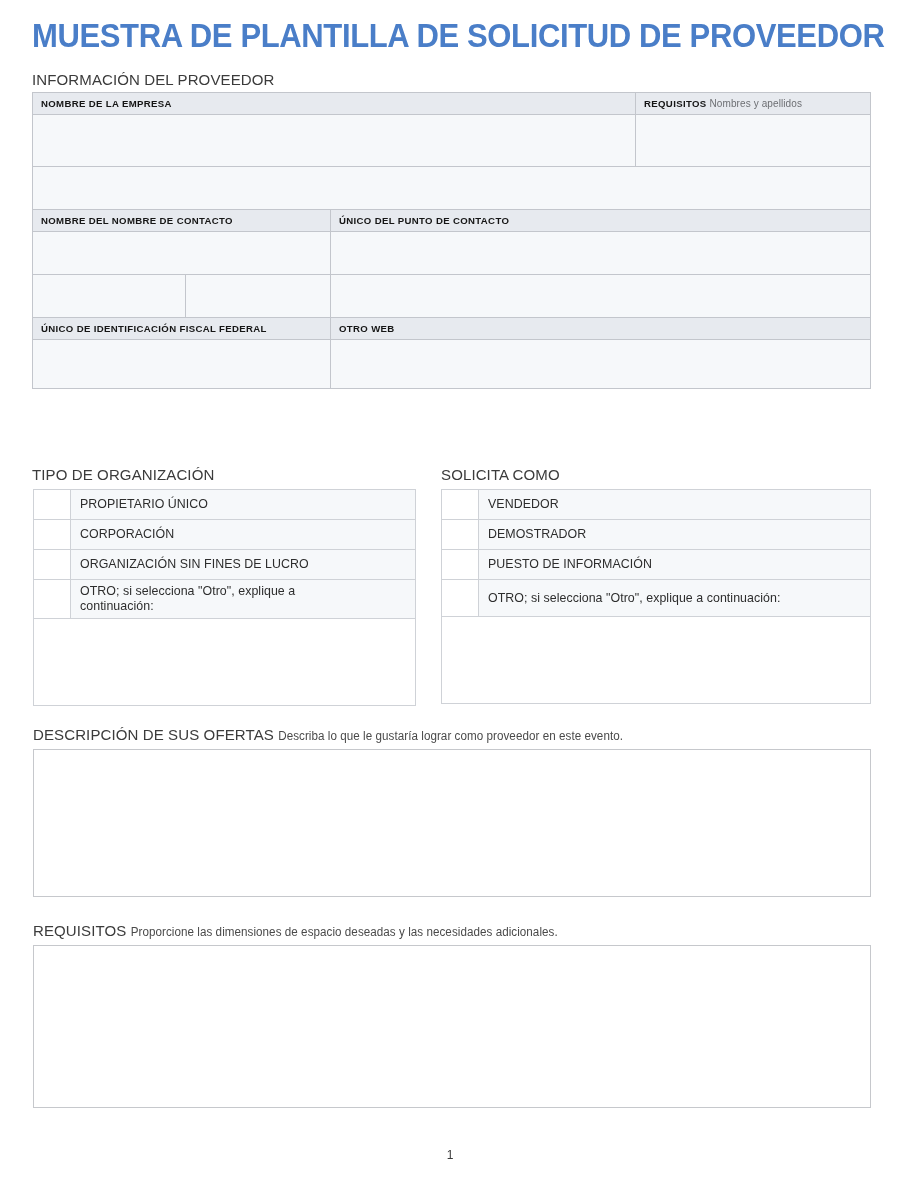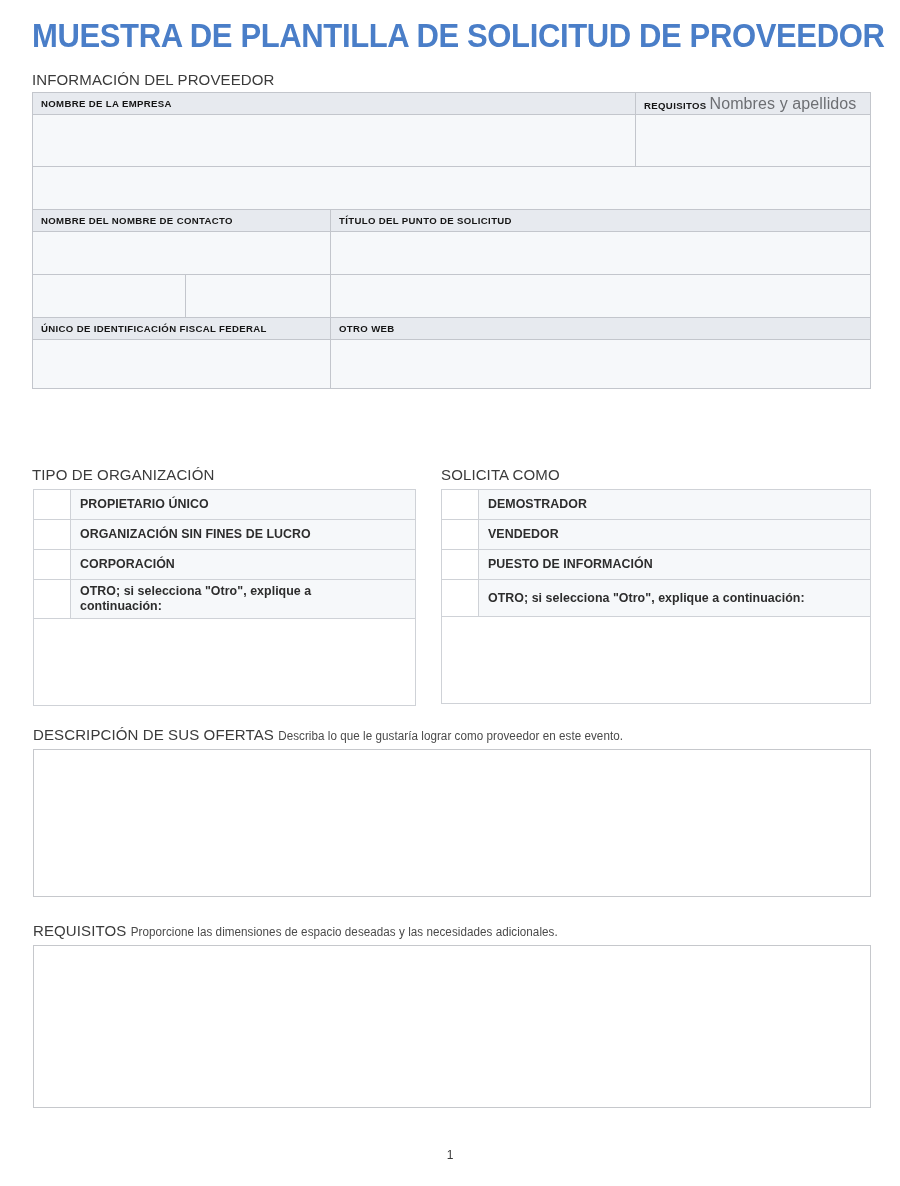--- a/index.html
+++ b/index.html
@@ -77,33 +77,32 @@
     letter-spacing: 0.35px;
     color: #151515;
     padding: 0 0 0 8px !important;
     vertical-align: middle !important;
     white-space: nowrap;
   }
   .hdr .light {
     font-weight: normal;
     color: #6d6f73;
     letter-spacing: 0.1px;
-    font-size: 16px;
+    font-size: 10px;
   }
   .fill {
     background: #f6f8fa;
   }
 
   
   .ctable {
     position: absolute;
     border-collapse: collapse;
     table-layout: fixed;
     border: 1px solid #bcbfc4;
-    font-weight: bold;
   }
   .ctable td {
     border: 1px solid #cfd2d7;
     padding: 0;
     vertical-align: middle;
   }
   .cbox {
     background: #ffffff;
   }
   .clabel {
@@ -165,21 +164,21 @@
         <td class="fill"></td>
       </tr>
 
 
       <tr>
         <td class="fill" colspan="4" style="height:42px;"></td>
       </tr>
 
       <tr>
         <td class="hdr" colspan="2">NOMBRE DEL NOMBRE DE CONTACTO</td>
-        <td class="hdr" colspan="2">TÍTULO DEL PUNTO DE SOLICITUD</td>
+        <td class="hdr" colspan="2">ÚNICO DEL PUNTO DE CONTACTO</td>
       </tr>
 
       <tr>
         <td class="fill" colspan="2" style="height:42px;"></td>
         <td class="fill" colspan="2"></td>
       </tr>
 
 
       <tr>
         <td class="fill" style="height:42px;"></td>
@@ -206,25 +205,25 @@
       <col style="width:37px">
       <col style="width:345px">
     </colgroup>
     <tbody>
       <tr>
         <td class="cbox" style="height:29px;"></td>
         <td class="clabel">PROPIETARIO ÚNICO</td>
       </tr>
       <tr>
         <td class="cbox" style="height:29px;"></td>
+        <td class="clabel">CORPORACIÓN</td>
+      </tr>
+      <tr>
+        <td class="cbox" style="height:29px;"></td>
         <td class="clabel">ORGANIZACIÓN SIN FINES DE LUCRO</td>
-      </tr>
-      <tr>
-        <td class="cbox" style="height:29px;"></td>
-        <td class="clabel">CORPORACIÓN</td>
       </tr>
       <tr>
         <td class="cbox" style="height:36px;"></td>
         <td class="clabel" style="padding-right:100px !important;">OTRO; si selecciona "Otro", explique a continuación:</td>
       </tr>
       <tr>
         <td class="cblank" colspan="2" style="height:86px;"></td>
       </tr>
     </tbody>
   </table>
@@ -232,25 +231,25 @@
   <div class="section-heading" style="position:absolute; left:441px; top:465px;">SOLICITA COMO</div>
 
   <table class="ctable" style="left:441px; top:489px; width:429px;">
     <colgroup>
       <col style="width:37px">
       <col style="width:392px">
     </colgroup>
     <tbody>
       <tr>
         <td class="cbox" style="height:29px;"></td>
+        <td class="clabel">VENDEDOR</td>
+      </tr>
+      <tr>
+        <td class="cbox" style="height:29px;"></td>
         <td class="clabel">DEMOSTRADOR</td>
-      </tr>
-      <tr>
-        <td class="cbox" style="height:29px;"></td>
-        <td class="clabel">VENDEDOR</td>
       </tr>
       <tr>
         <td class="cbox" style="height:29px;"></td>
         <td class="clabel">PUESTO DE INFORMACIÓN</td>
       </tr>
       <tr>
         <td class="cbox" style="height:36px;"></td>
         <td class="clabel">OTRO; si selecciona "Otro", explique a continuación:</td>
       </tr>
       <tr>

